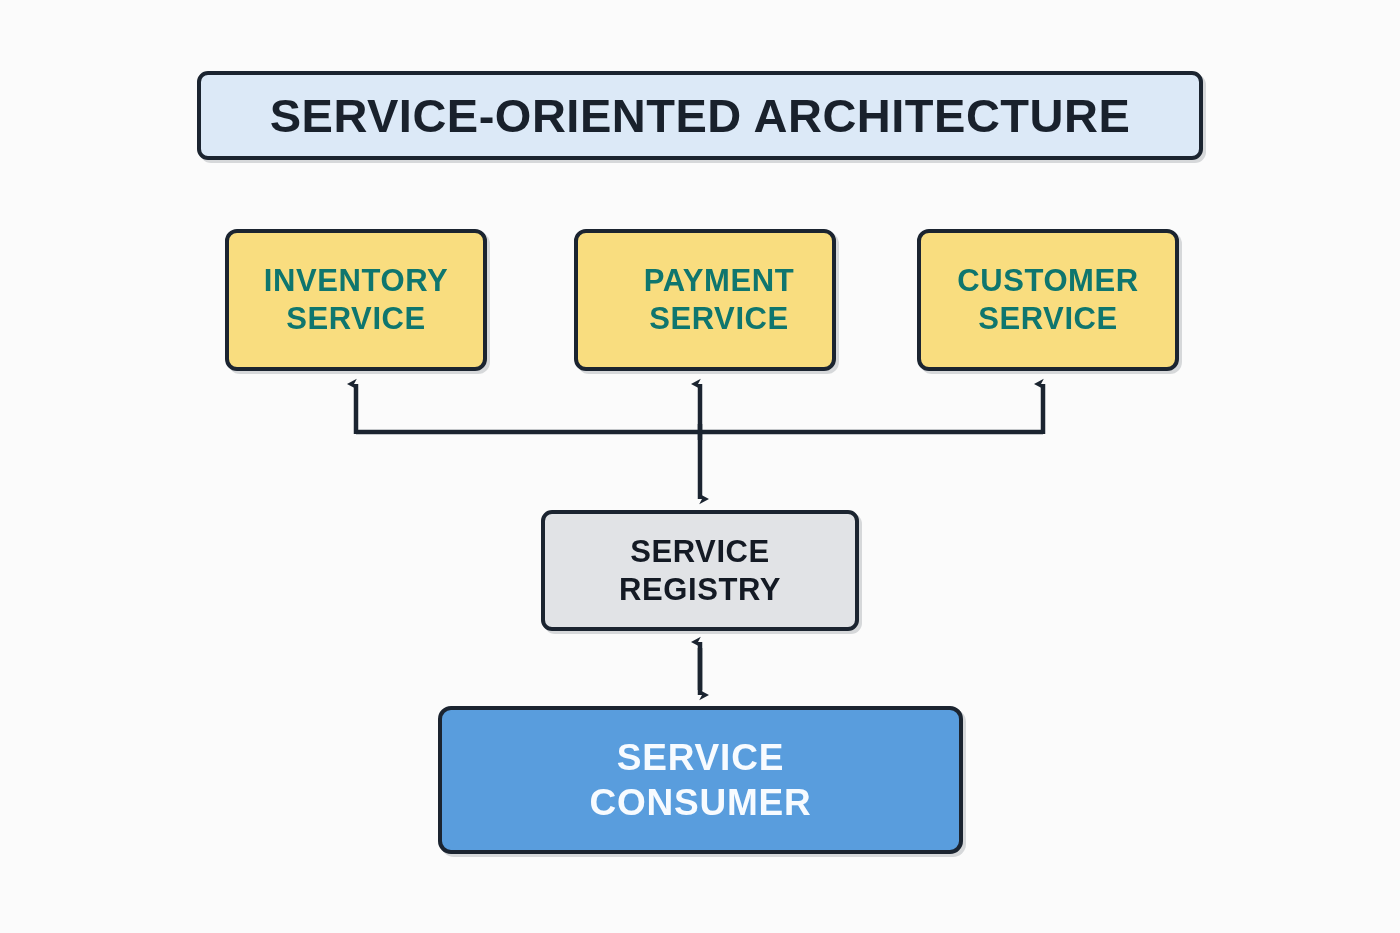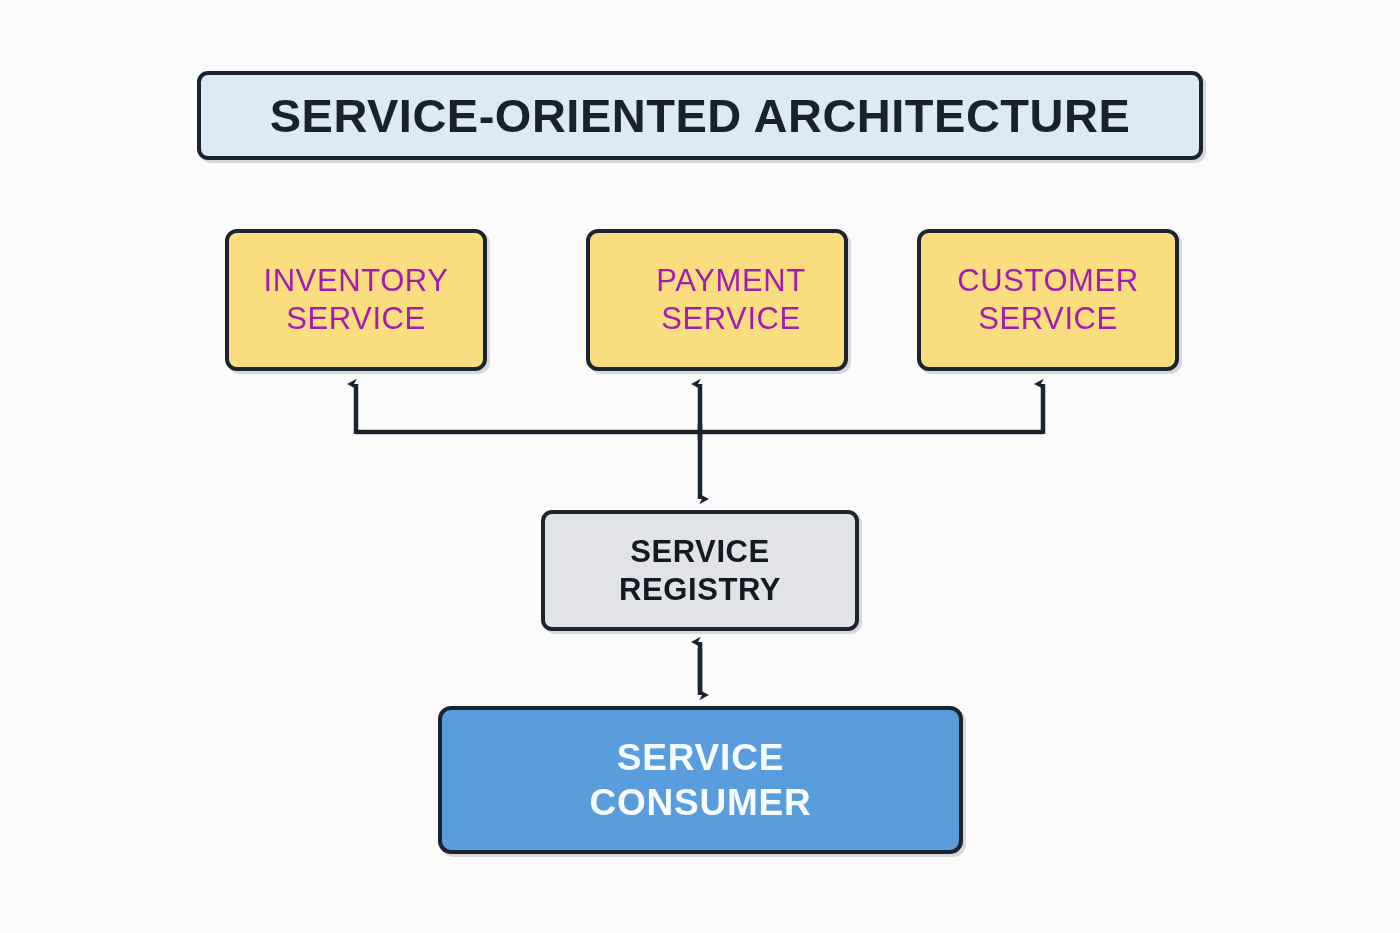--- a/index.html
+++ b/index.html
@@ -62,26 +62,26 @@
 
   
   .service-node {
     width: 262px;
     height: 142px;
     top: 229px;
     background: #f9dd7f;
   }
   .service-node .node-label {
     font-size: 31px;
-    font-weight: normal;
-    color: #a21caf;
+    font-weight: bold;
+    color: #0f766e;
     letter-spacing: 0.6px;
   }
   #node-inventory-service { left: 225px; }
-  #node-payment-service   { left: 586px; padding-left: 28px; }
+  #node-payment-service   { left: 574px; padding-left: 28px; }
   #node-customer-service  { left: 917px; }
 
   
   #node-service-registry {
     left: 541px;
     top: 510px;
     width: 318px;
     height: 121px;
     background: #e1e3e6;
     border-radius: 11px;

